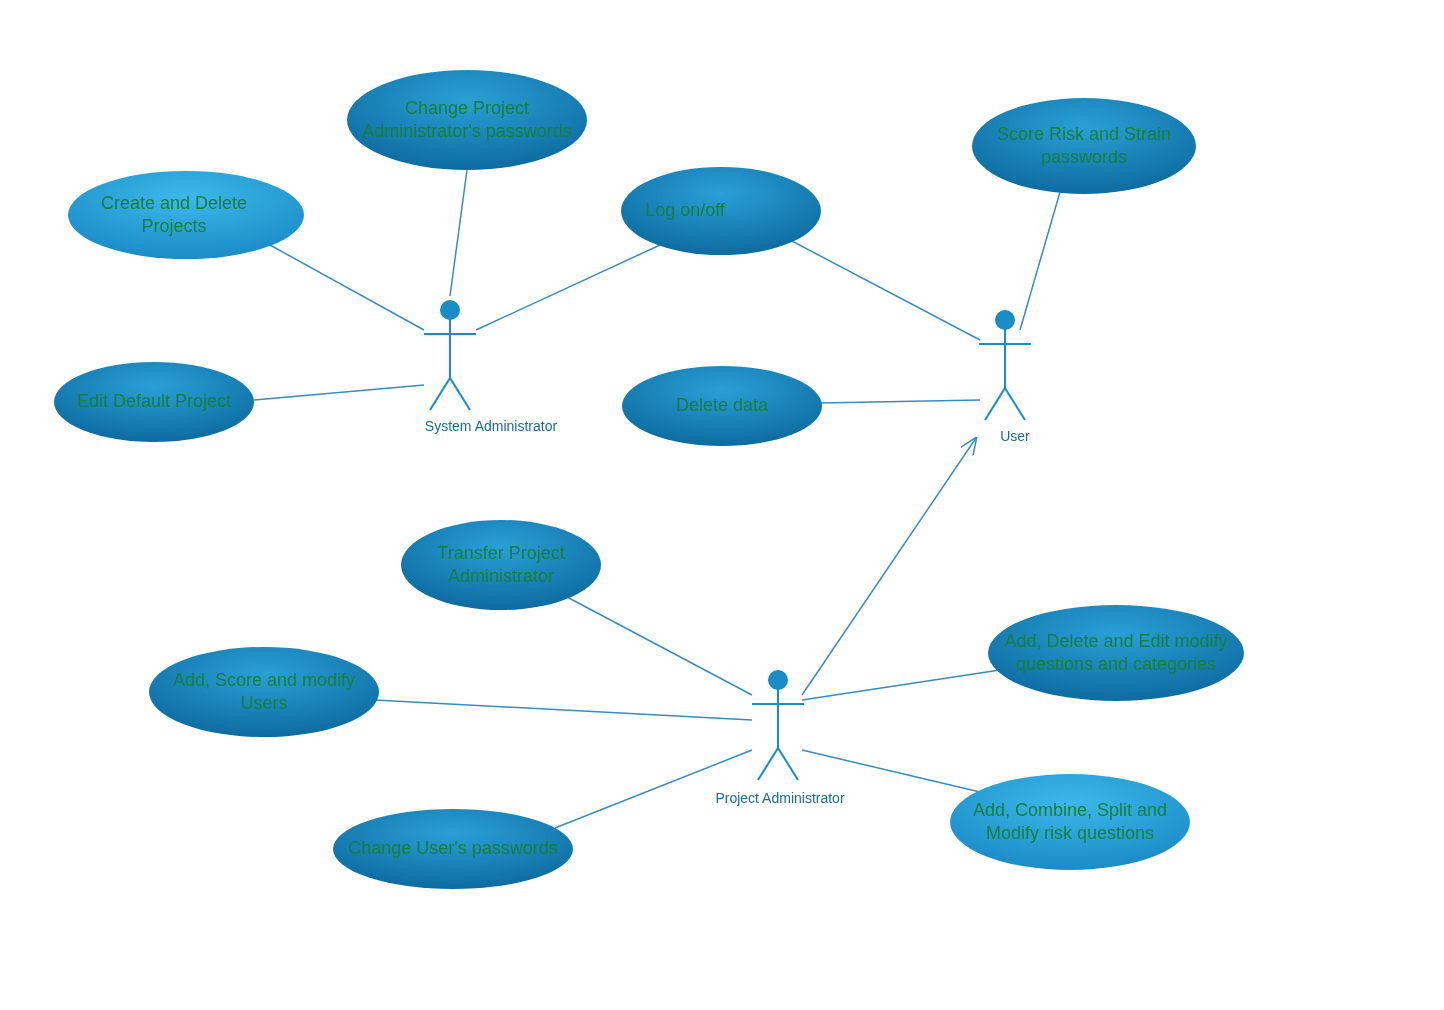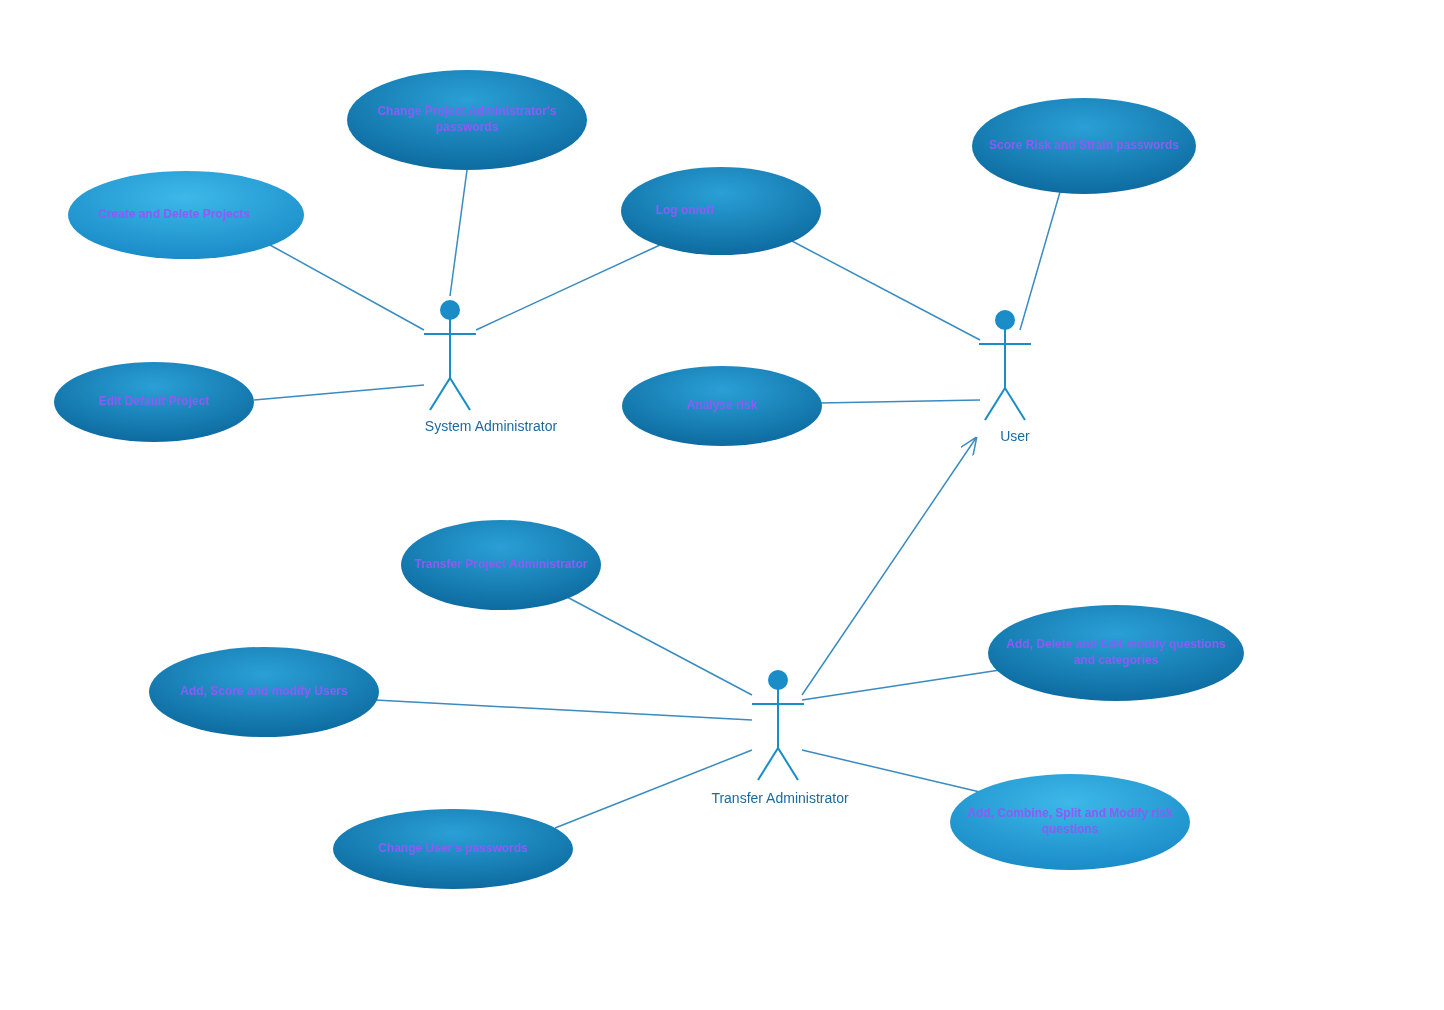--- a/index.html
+++ b/index.html
@@ -12,23 +12,23 @@
     }
     svg {
       position: absolute;
       top: 0;
       left: 0;
       width: 1444px;
       height: 1010px;
     }
     .usecase-label {
       position: absolute;
-      color: #8b5cf6;
-      font-weight: bold;
-      font-size: 12px;
+      color: #15803d;
+      font-weight: normal;
+      font-size: 18px;
       text-align: center;
       display: flex;
       align-items: center;
       justify-content: center;
       line-height: 1.3;
       pointer-events: none;
     }
     .actor-label {
       position: absolute;
       color: #1a6aa0;
@@ -104,30 +104,30 @@
         <line x1="778" y1="689" x2="778" y2="748"></line>
         <line x1="752" y1="704" x2="804" y2="704"></line>
         <line x1="778" y1="748" x2="758" y2="780"></line>
         <line x1="778" y1="748" x2="798" y2="780"></line>
       </g>
     </g>
 </svg>
 
 <div class="actor-label" style="left:388px; top:418px; width:140px;margin-left:33px;">System Administrator</div>
 <div class="actor-label" style="left:985px; top:428px; width:60px;">User</div>
-<div class="actor-label" style="left:700px; top:790px; width:160px;">Transfer Administrator</div>
+<div class="actor-label" style="left:700px; top:790px; width:160px;">Project Administrator</div>
 
 <div class="usecase-label" style="left:357px; top:90px; width:220px; height:60px;">Change Project
 Administrator's passwords</div>
 <div class="usecase-label" style="left:66px; top:195px; width:216px; height:40px;">Create and Delete Projects</div>
 <div class="usecase-label" style="left:595px; top:191px; width:180px; height:40px;">Log on/off</div>
 <div class="usecase-label" style="left:982px; top:116px; width:204px; height:60px;">Score Risk and Strain
 passwords</div>
 <div class="usecase-label" style="left:64px; top:382px; width:180px; height:40px;">Edit Default Project</div>
-<div class="usecase-label" style="left:632px; top:386px; width:180px; height:40px;">Analyse risk</div>
+<div class="usecase-label" style="left:632px; top:386px; width:180px; height:40px;">Delete data</div>
 <div class="usecase-label" style="left:411px; top:535px; width:180px; height:60px;">Transfer Project
 Administrator</div>
 <div class="usecase-label" style="left:159px; top:662px; width:210px; height:60px;">Add, Score and modify
 Users</div>
 <div class="usecase-label" style="left:343px; top:829px; width:220px; height:40px;">Change User's passwords</div>
 <div class="usecase-label" style="left:998px; top:623px; width:236px; height:60px;">Add, Delete and Edit modify
 questions and categories</div>
 <div class="usecase-label" style="left:960px; top:792px; width:220px; height:60px;">Add, Combine, Split and
 Modify risk questions</div>
 

